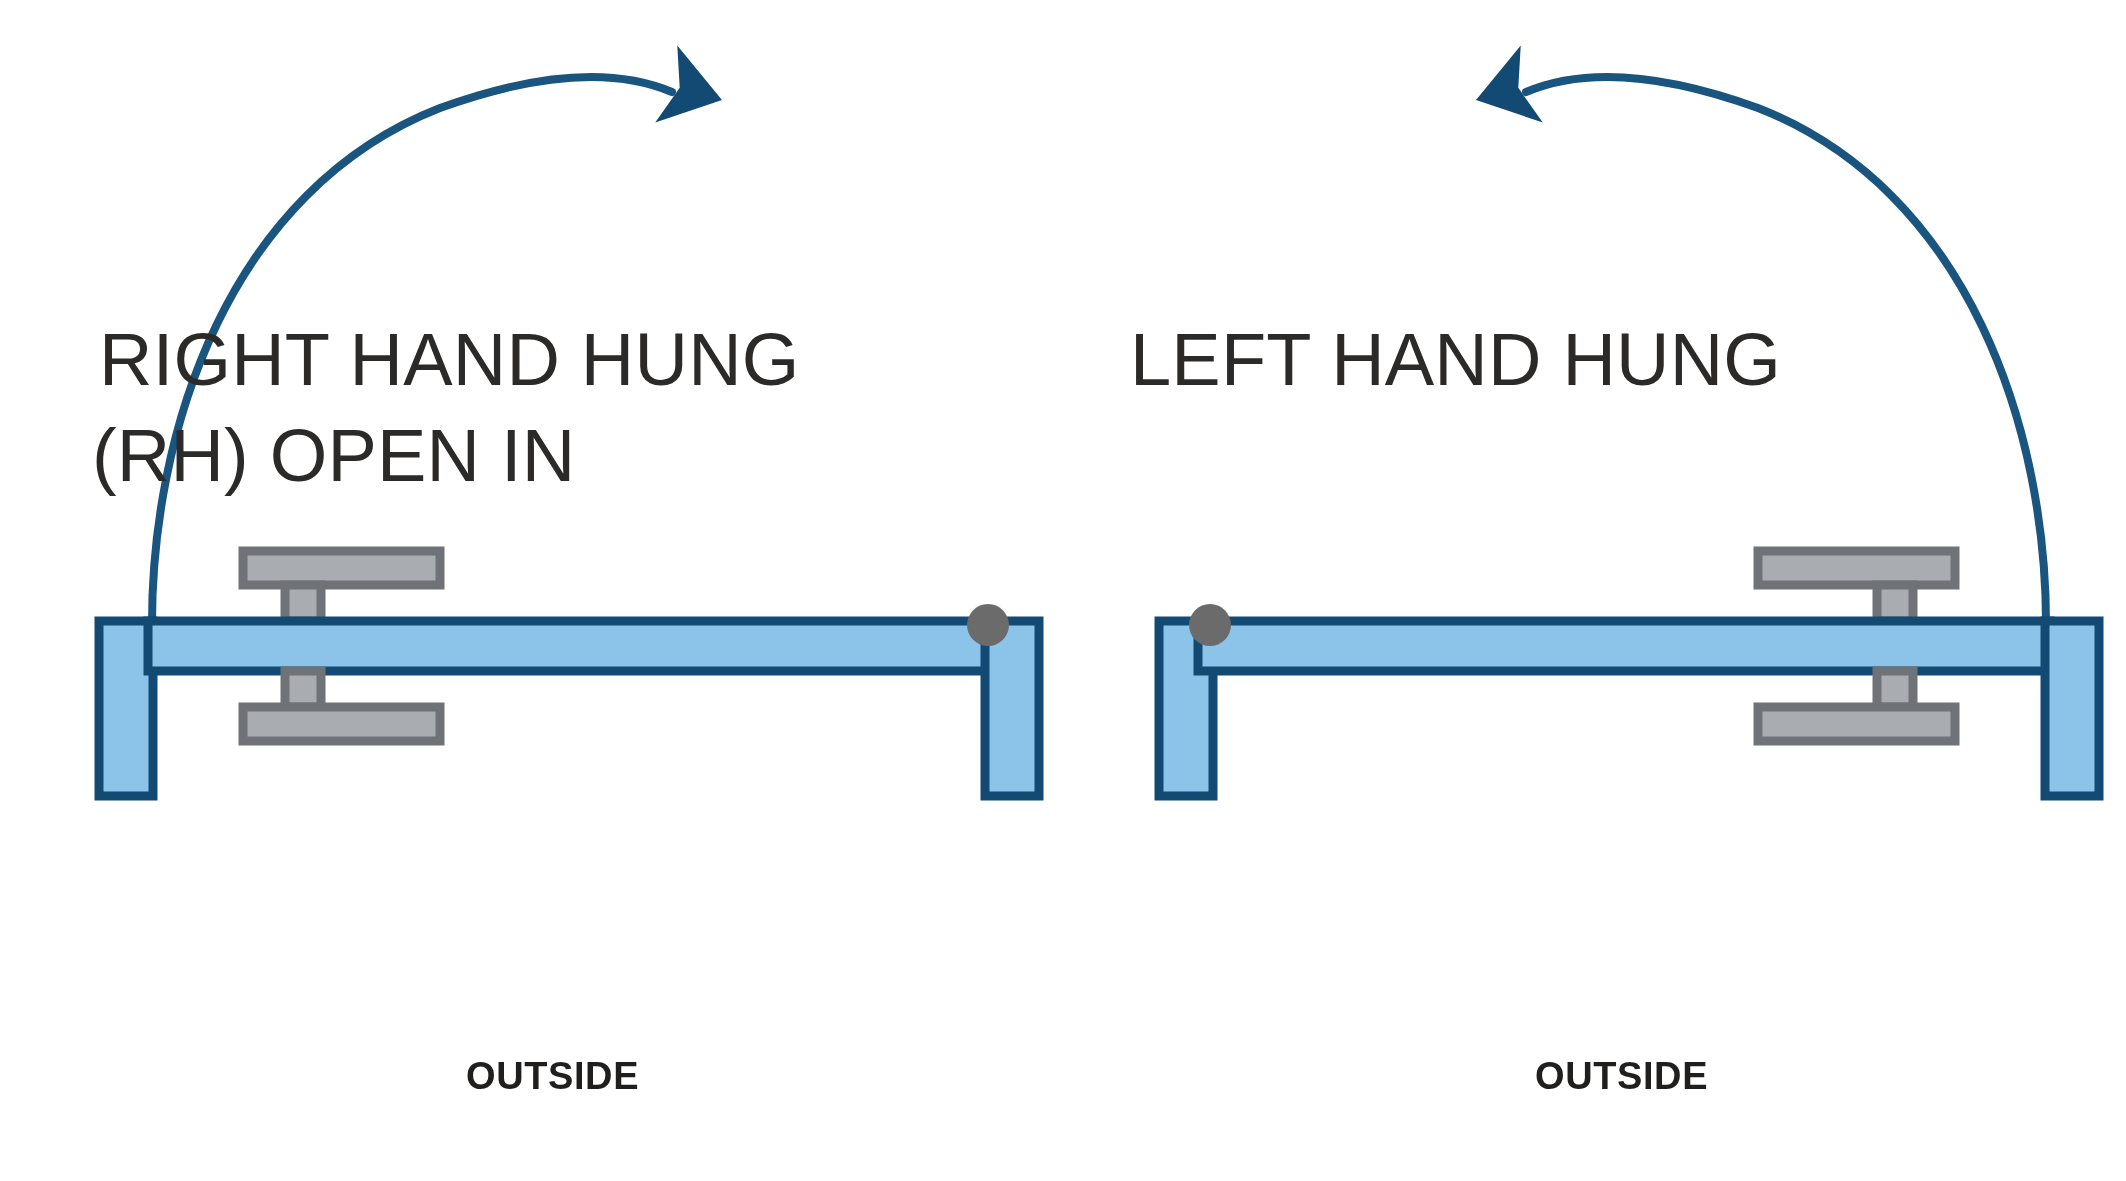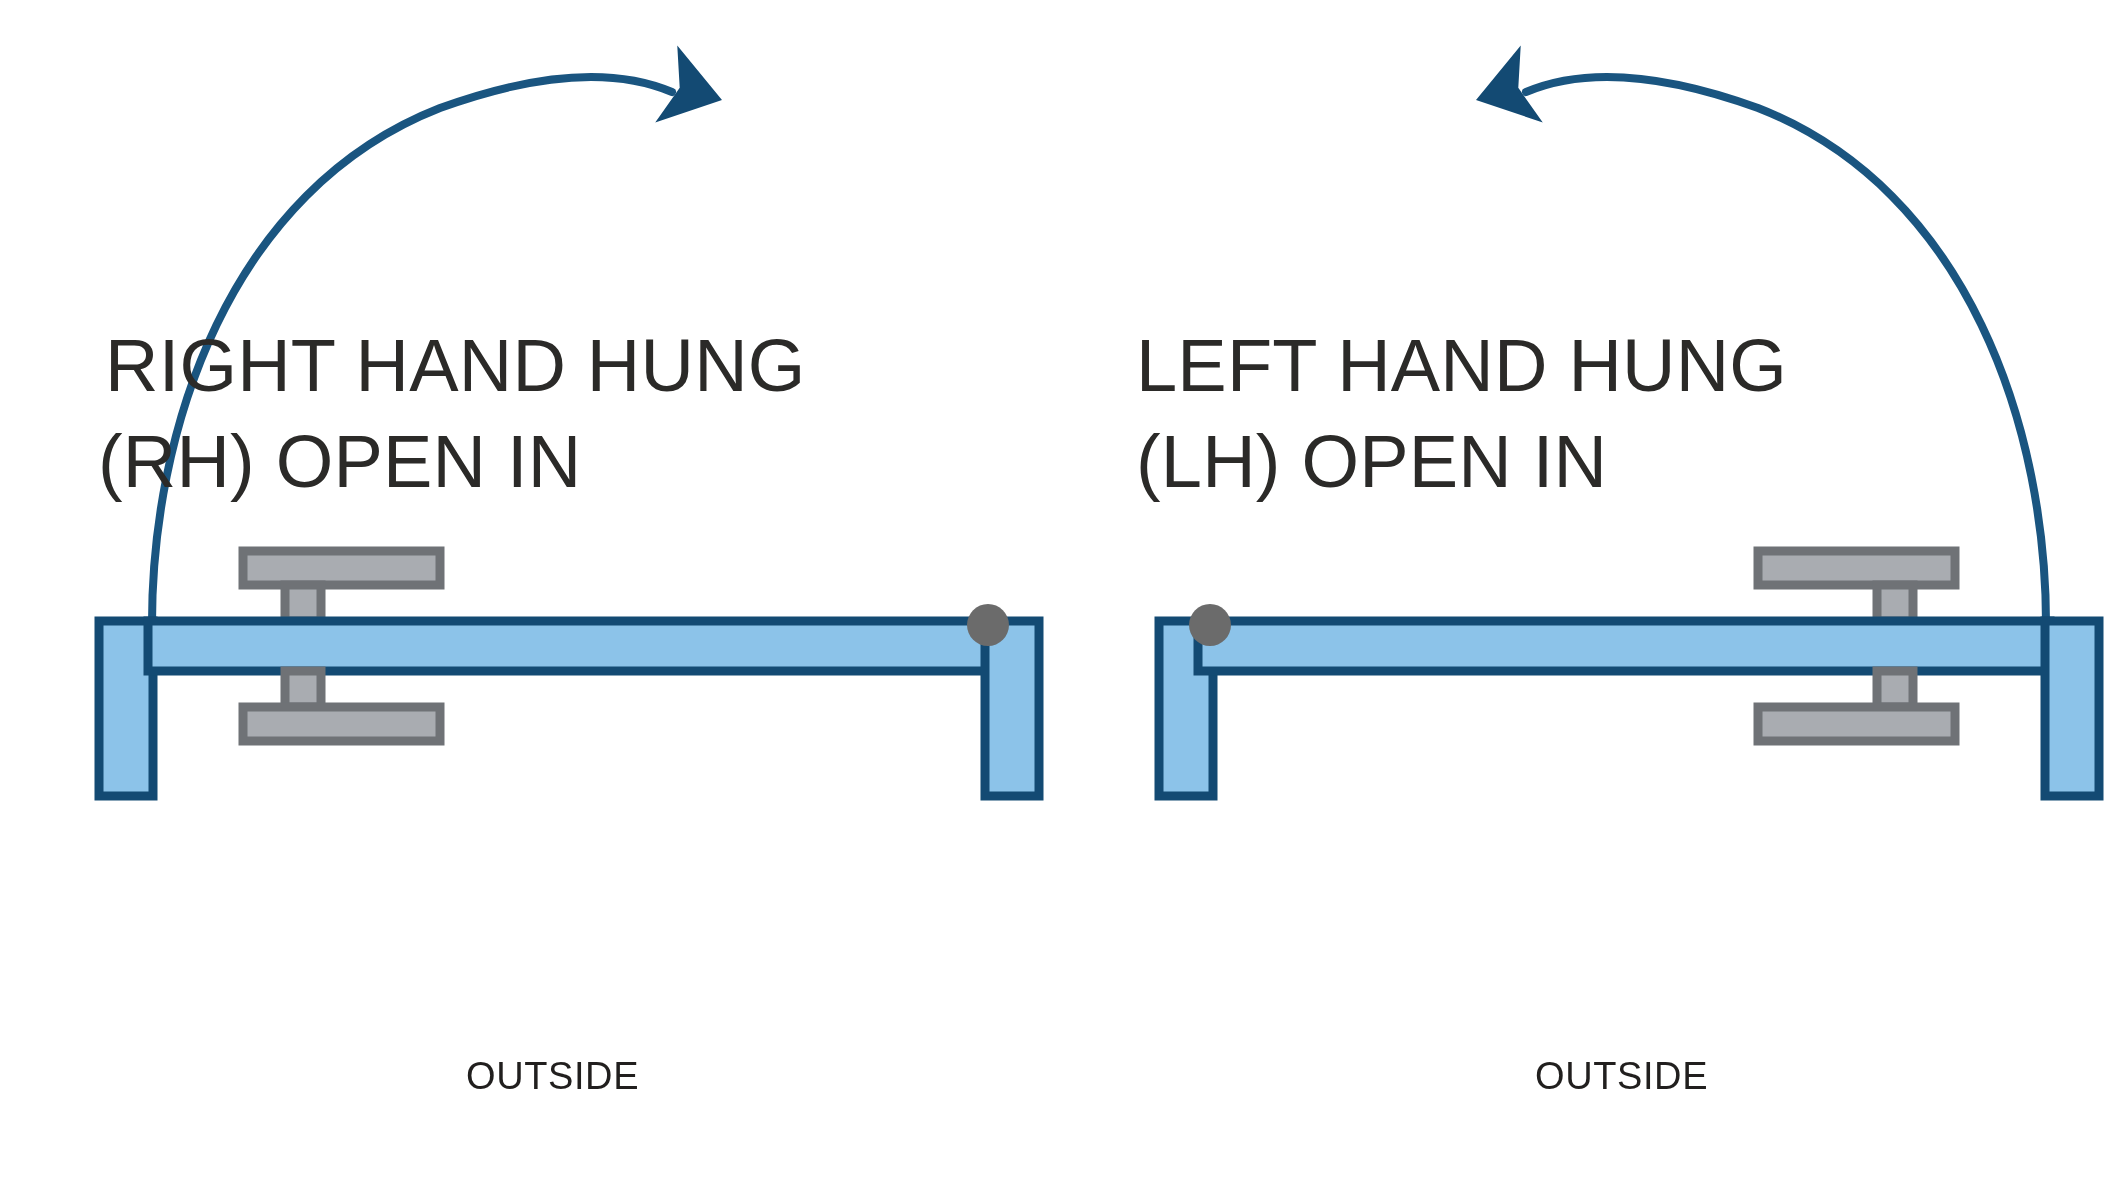--- a/index.html
+++ b/index.html
@@ -29,25 +29,25 @@
     height: 1181px;
     display: block;
   }
   .panel-title {
     font-size: 74px;
     line-height: 1.30;
     font-weight: 400;
     letter-spacing: 0.2px;
     color: #2b2a28;
     white-space: pre;
-    margin: 8px;
+    margin: 2px;
   }
   .outside-label {
     font-size: 38px;
-    font-weight: 400;
+    font-weight: 700;
     letter-spacing: 0.6px;
     color: #211f1e;
     white-space: pre;
     margin: 0;
   }
   .abs { position: absolute; }
 </style>
 </head>
 <body>
 
@@ -130,19 +130,18 @@
       </g>
     </g>
   </svg>
 
   <div class="abs panel-title" style="left:97px; top:310px;">RIGHT HAND HUNG</div>
 
   <div class="abs panel-title" style="left:90px; top:406px;">(RH) OPEN IN</div>
 
   <div class="abs panel-title" style="left:1128px; top:310px;">LEFT HAND HUNG</div>
 
-  <div class="abs panel-title" style="left:1128px; top:406px;">(LH) OPEN IN</div>
 
   <div class="abs outside-label" style="left:466px; top:1055px;">OUTSIDE</div>
 
   <div class="abs outside-label" style="left:1535px; top:1055px;">OUTSIDE</div>
 
 </div>
 
 </body></html>

